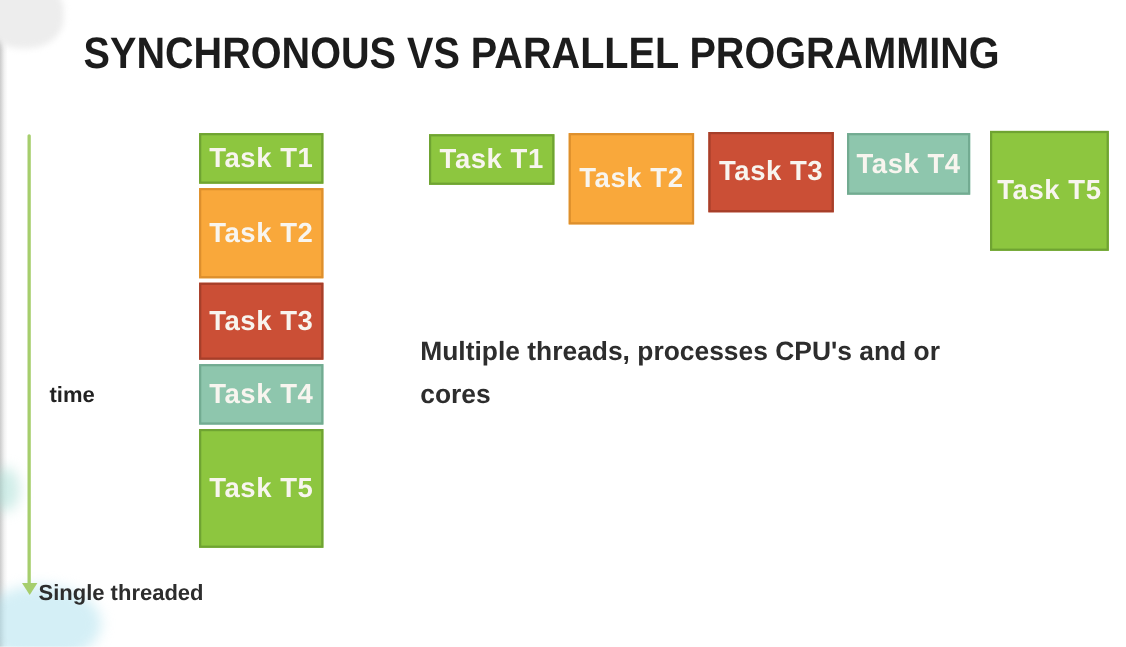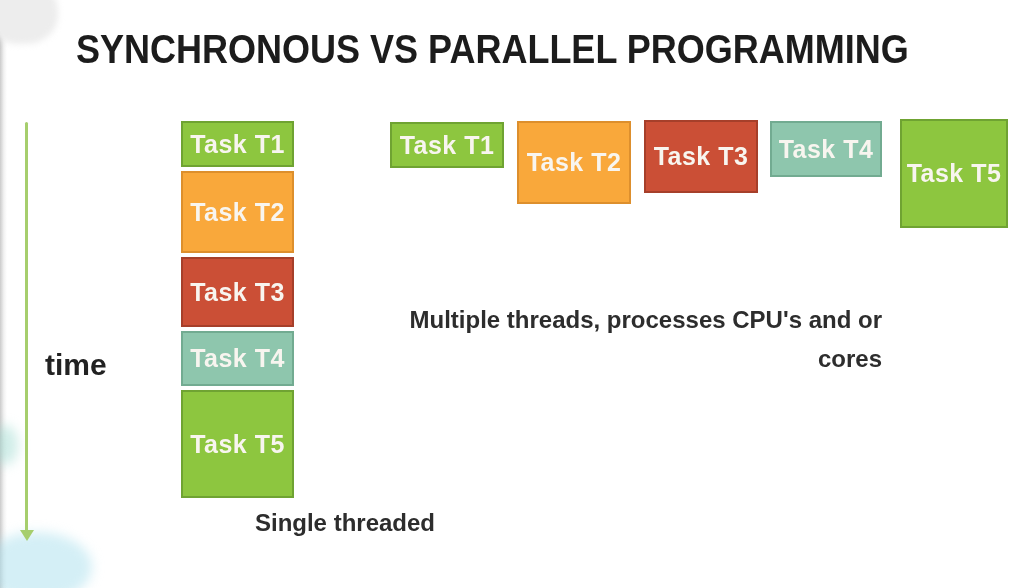--- a/index.html
+++ b/index.html
@@ -36,39 +36,39 @@
     position:absolute;left:25px;top:122px;width:3px;height:410px;
     background:#a6ce6d;border-radius:2px;
   }
   .time-arrowhead{
     position:absolute;left:20px;top:530px;width:0;height:0;
     border-left:7px solid transparent;border-right:7px solid transparent;
     border-top:11px solid #a6ce6d;
   }
   .time-label{
     position:absolute;left:45px;top:348px;
-    font-size:30px;font-weight:600;color:#222222;
+    font-size:20px;font-weight:600;color:#222222;
   }
 
   
   .task-layer{position:absolute;left:0;top:0;width:992px;height:588px;}
   .task-box{
     position:absolute;border:2px solid;box-sizing:border-box;
     display:flex;align-items:center;justify-content:center;
   }
   .task-box span{
     color:#f8f5ef;font-size:25px;font-weight:600;letter-spacing:.5px;
     white-space:nowrap;
   }
 
   
   .caption{
-    position:absolute;text-align:right;color:#2d2d2d;font-weight:600;
+    position:absolute;text-align:left;color:#2d2d2d;font-weight:600;
   }
-  .caption-left{left:35px;top:505px;width:400px;font-size:24px;line-height:35px;}
+  .caption-left{left:35px;top:522px;width:400px;font-size:20px;line-height:35px;}
   .caption-right{left:382px;top:300px;width:500px;font-size:24px;line-height:39px;}
 </style>
 </head>
 <body>
 
 <div class="edge-strip"></div>
 <div class="corner-blob"></div>
 <div class="smudge small"></div>
 <div class="smudge big"></div>
 

